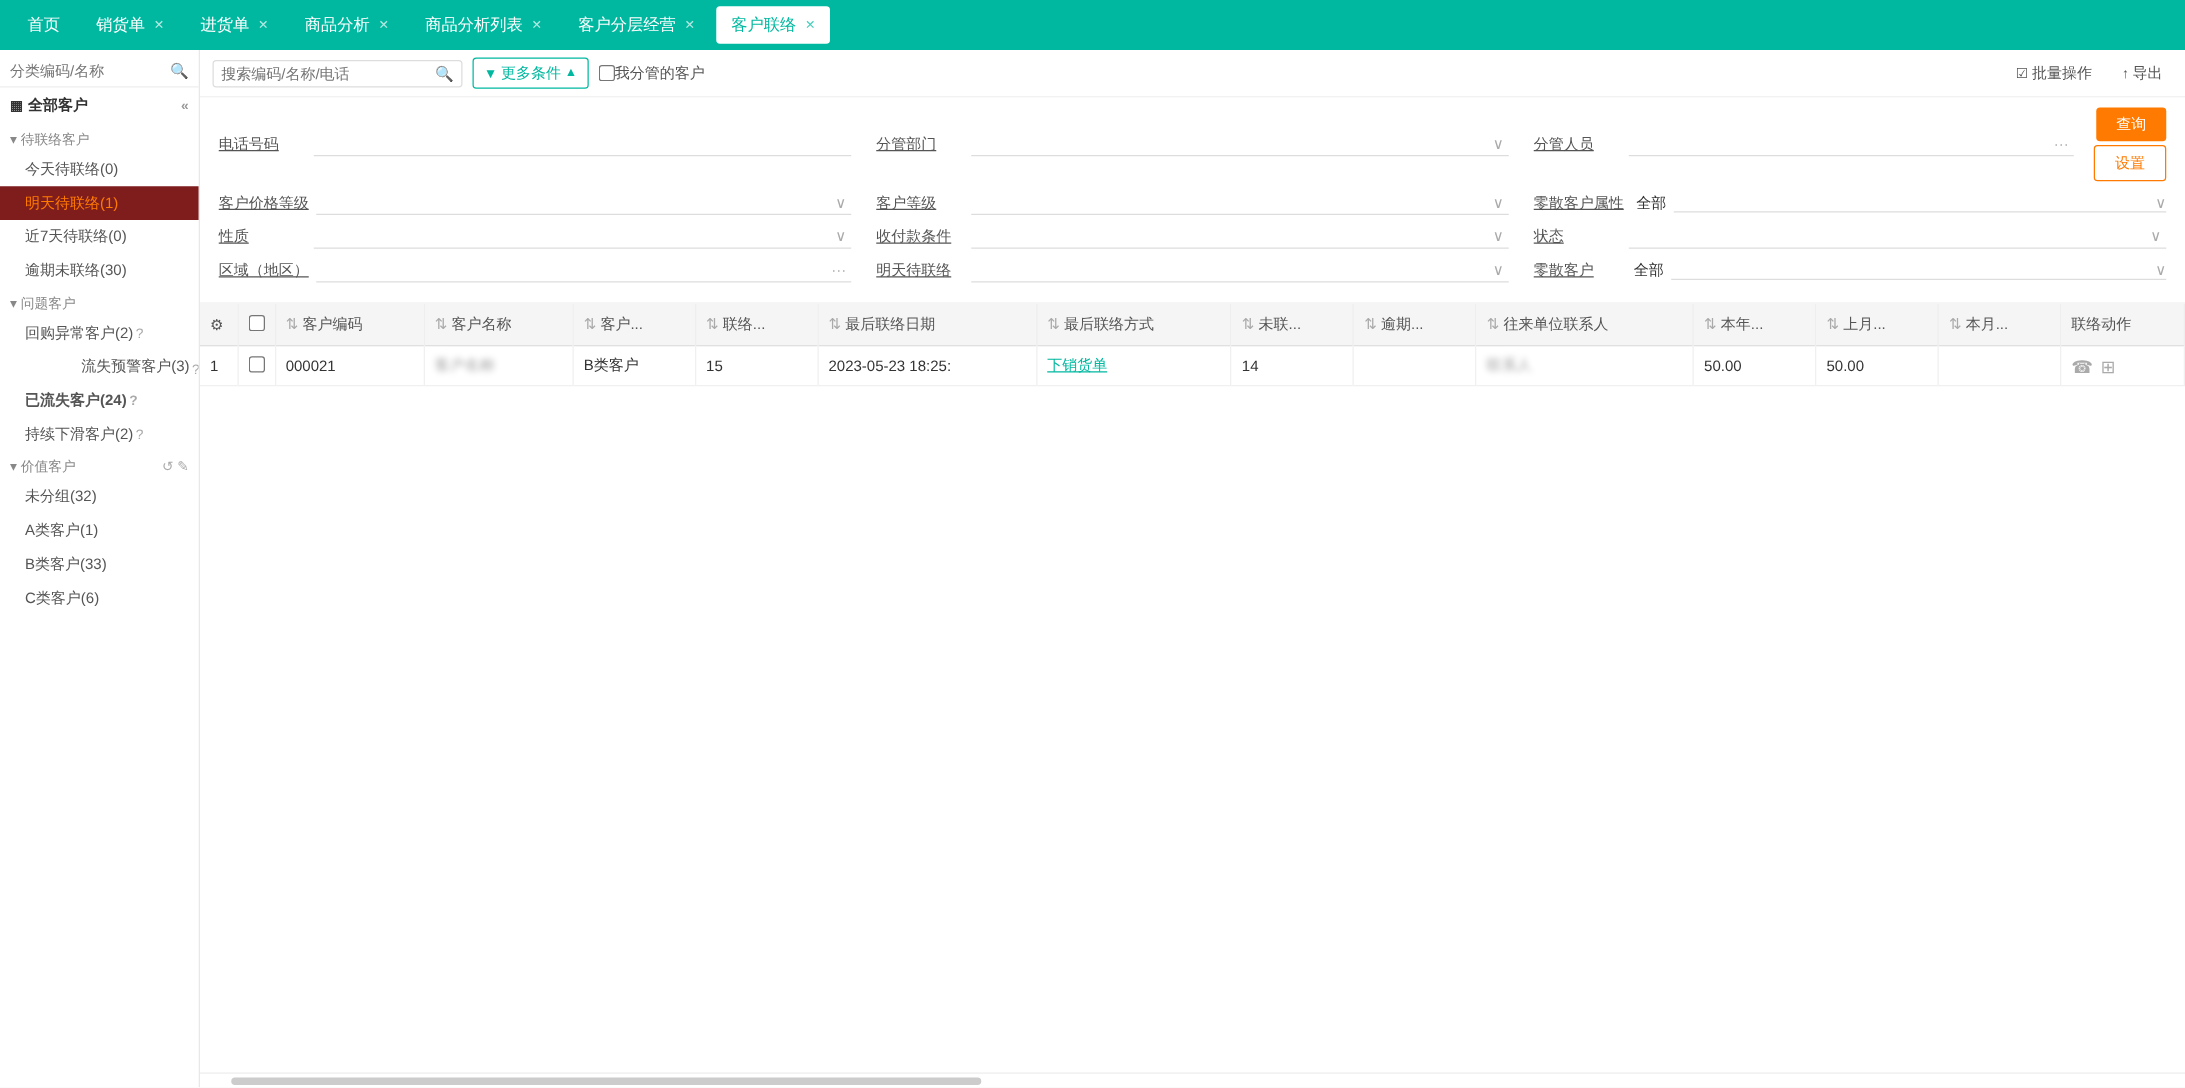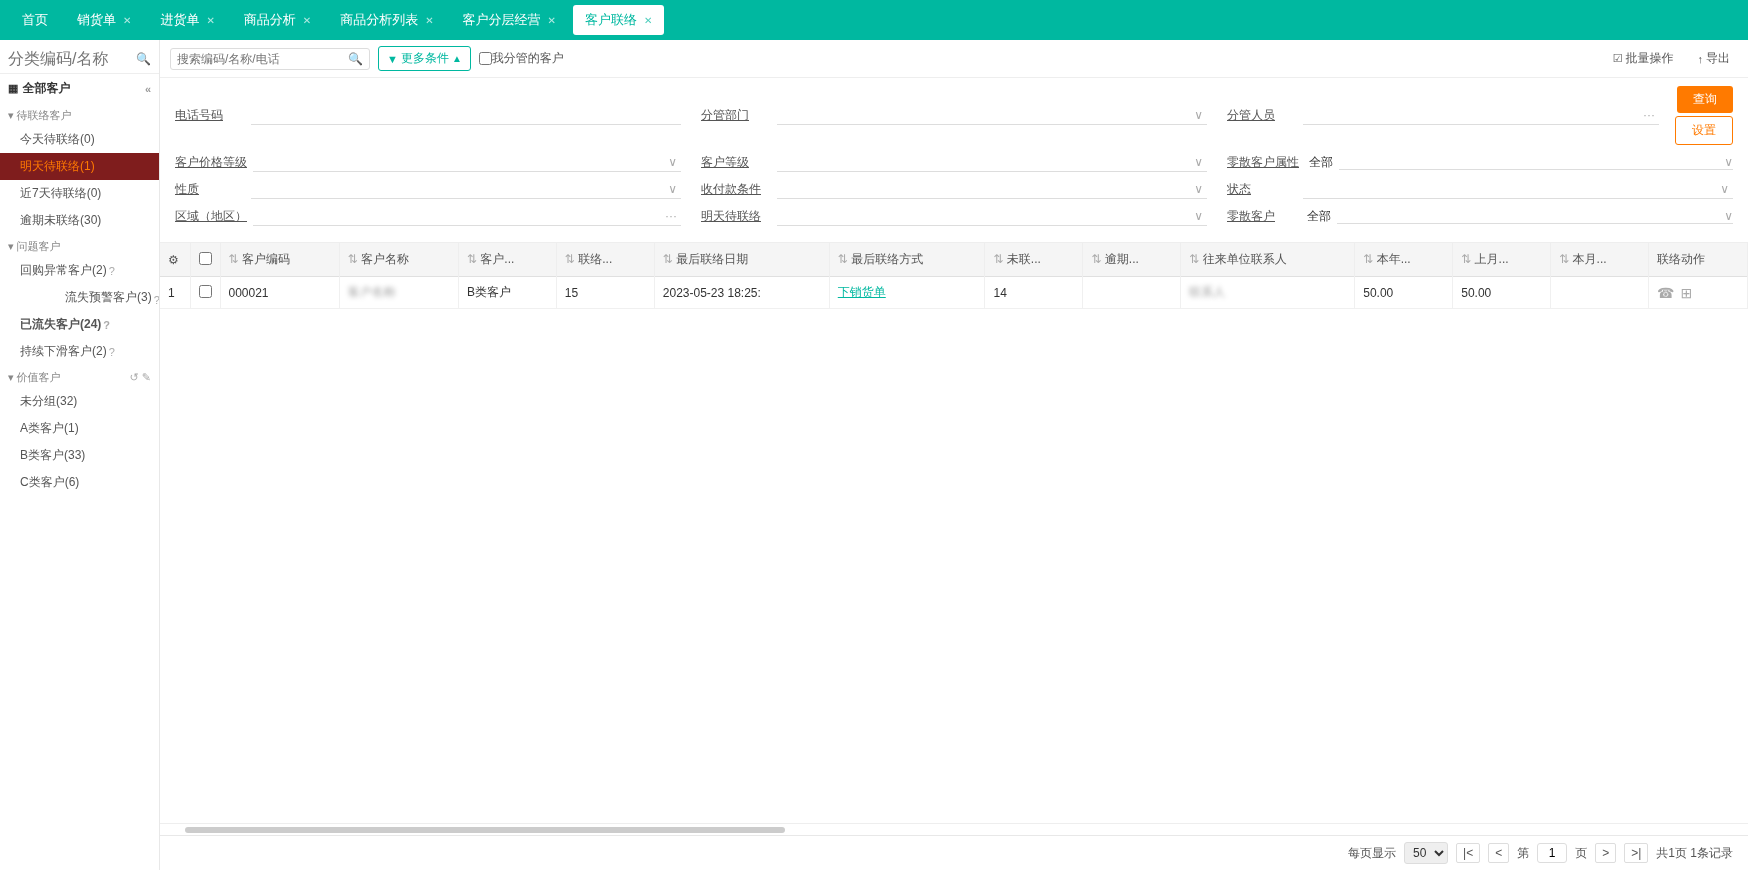--- a/index.html
+++ b/index.html
@@ -94,21 +94,21 @@
   <div class="nav-item active" style="display:flex;align-items:center;">
     <span>客户联络</span>
     <span class="close-x" style="color:#00b8a0;">✕</span>
   </div>
 </div>
 
 <div class="main-layout">
 
   <div class="sidebar">
     <div class="sidebar-search">
-      <input type="text" style="font-size: 16px; color: #14532d;" placeholder="分类编码/名称">
+      <input type="text" style="font-size: 12px; color: #14532d;" placeholder="分类编码/名称">
       <span class="search-icon">🔍</span>
     </div>
 
     <div class="sidebar-section-title">
       <span style="display:flex;align-items:center;gap:4px;">
         <span style="font-size:11px;">▦</span>
         <span>全部客户</span>
       </span>
       <span class="collapse-icon">«</span>
     </div>
@@ -321,28 +321,14 @@
             </td>
           </tr>
         </tbody>
       </table>
     </div>
 
     <div class="scroll-area">
       <div class="scroll-thumb"></div>
     </div>
 
-    <div class="table-footer">
-      <span>每页显示</span>
-      <select class="footer-select">
-        <option>50</option>
-      </select>
-      <button class="page-nav-btn">|&lt;</button>
-      <button class="page-nav-btn">&lt;</button>
-      <span>第</span>
-      <input class="page-input" type="text" value="1" style="">
-      <span>页</span>
-      <button class="page-nav-btn">&gt;</button>
-      <button class="page-nav-btn">&gt;|</button>
-      <span>共1页 1条记录</span>
-    </div>
   </div>
 </div>
 
 </body></html>

